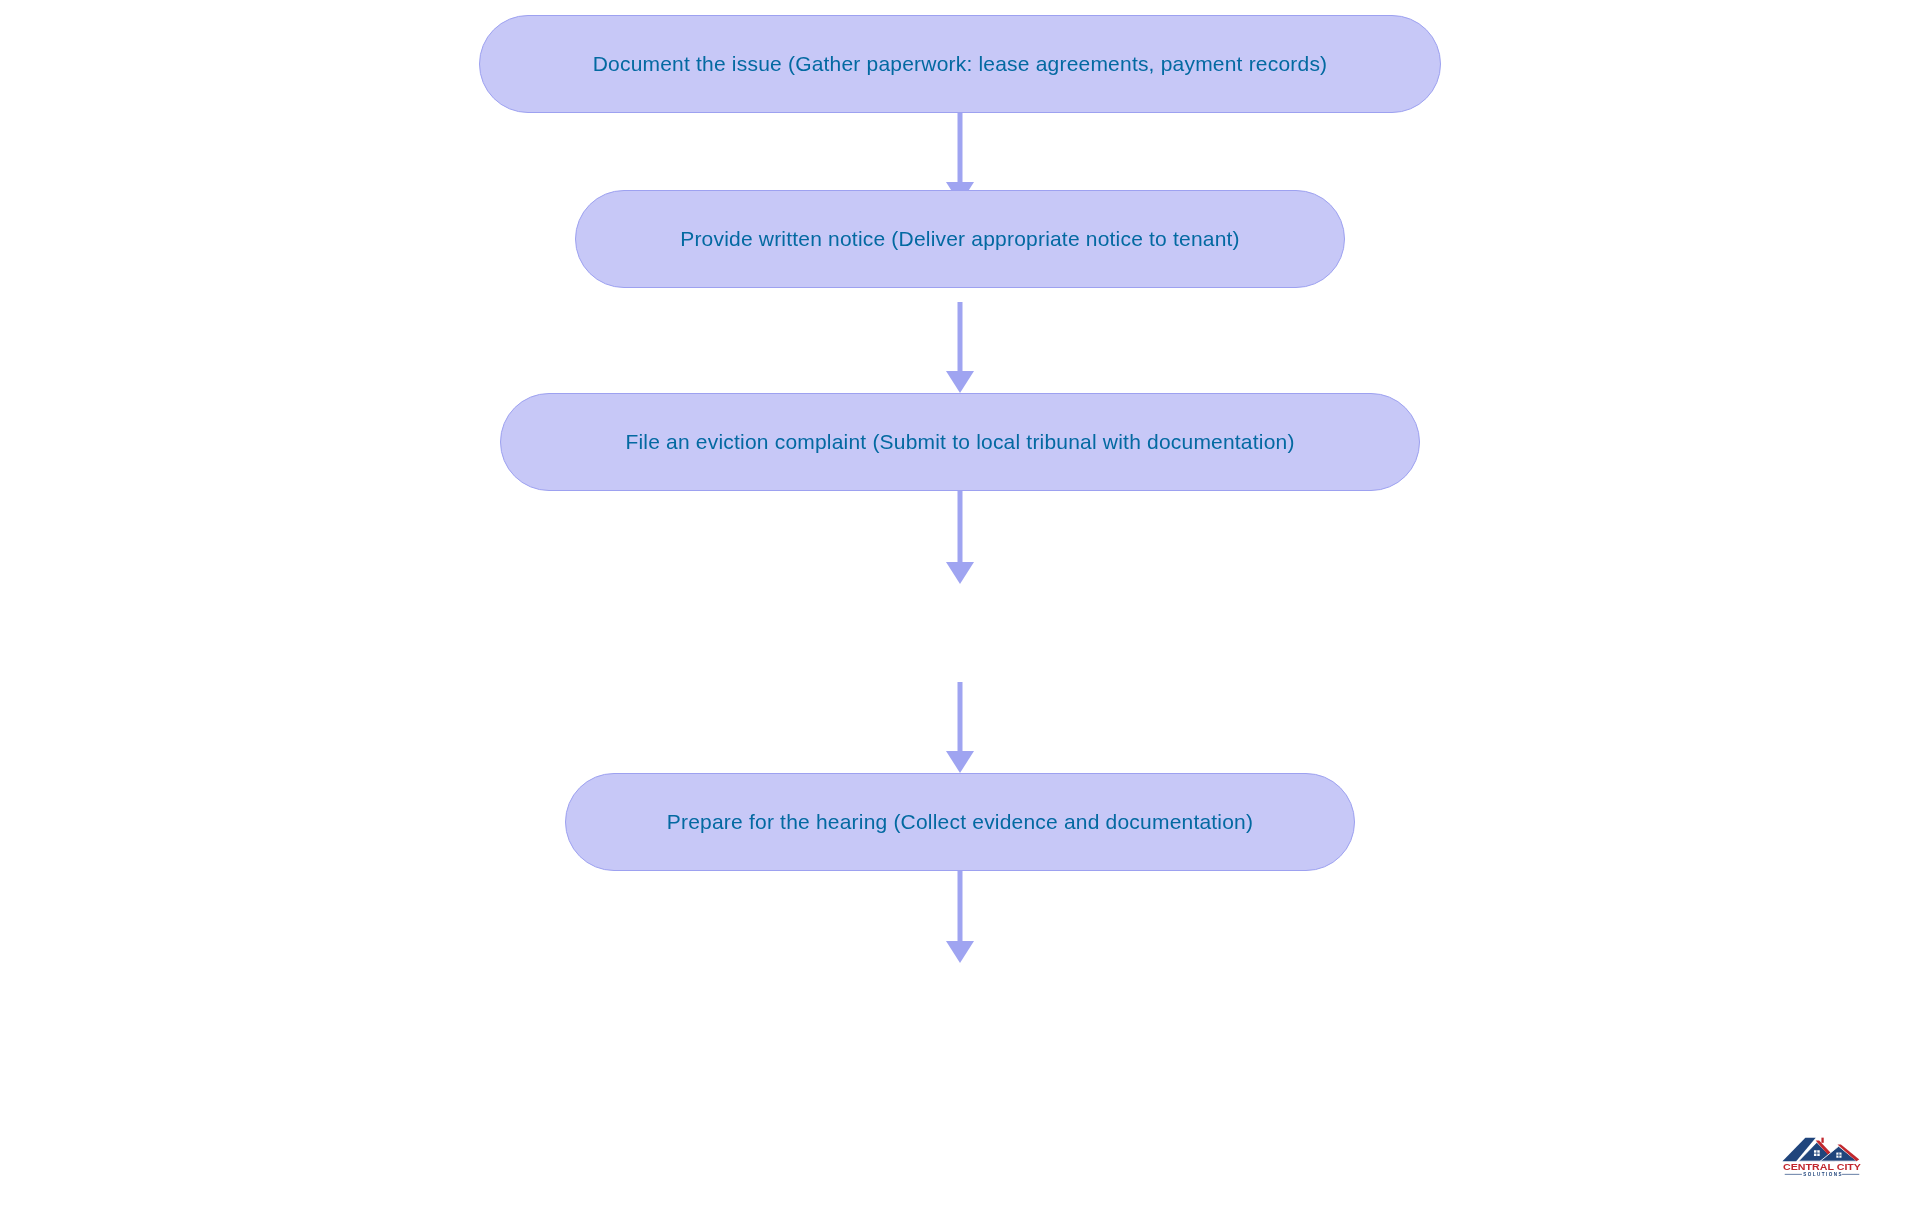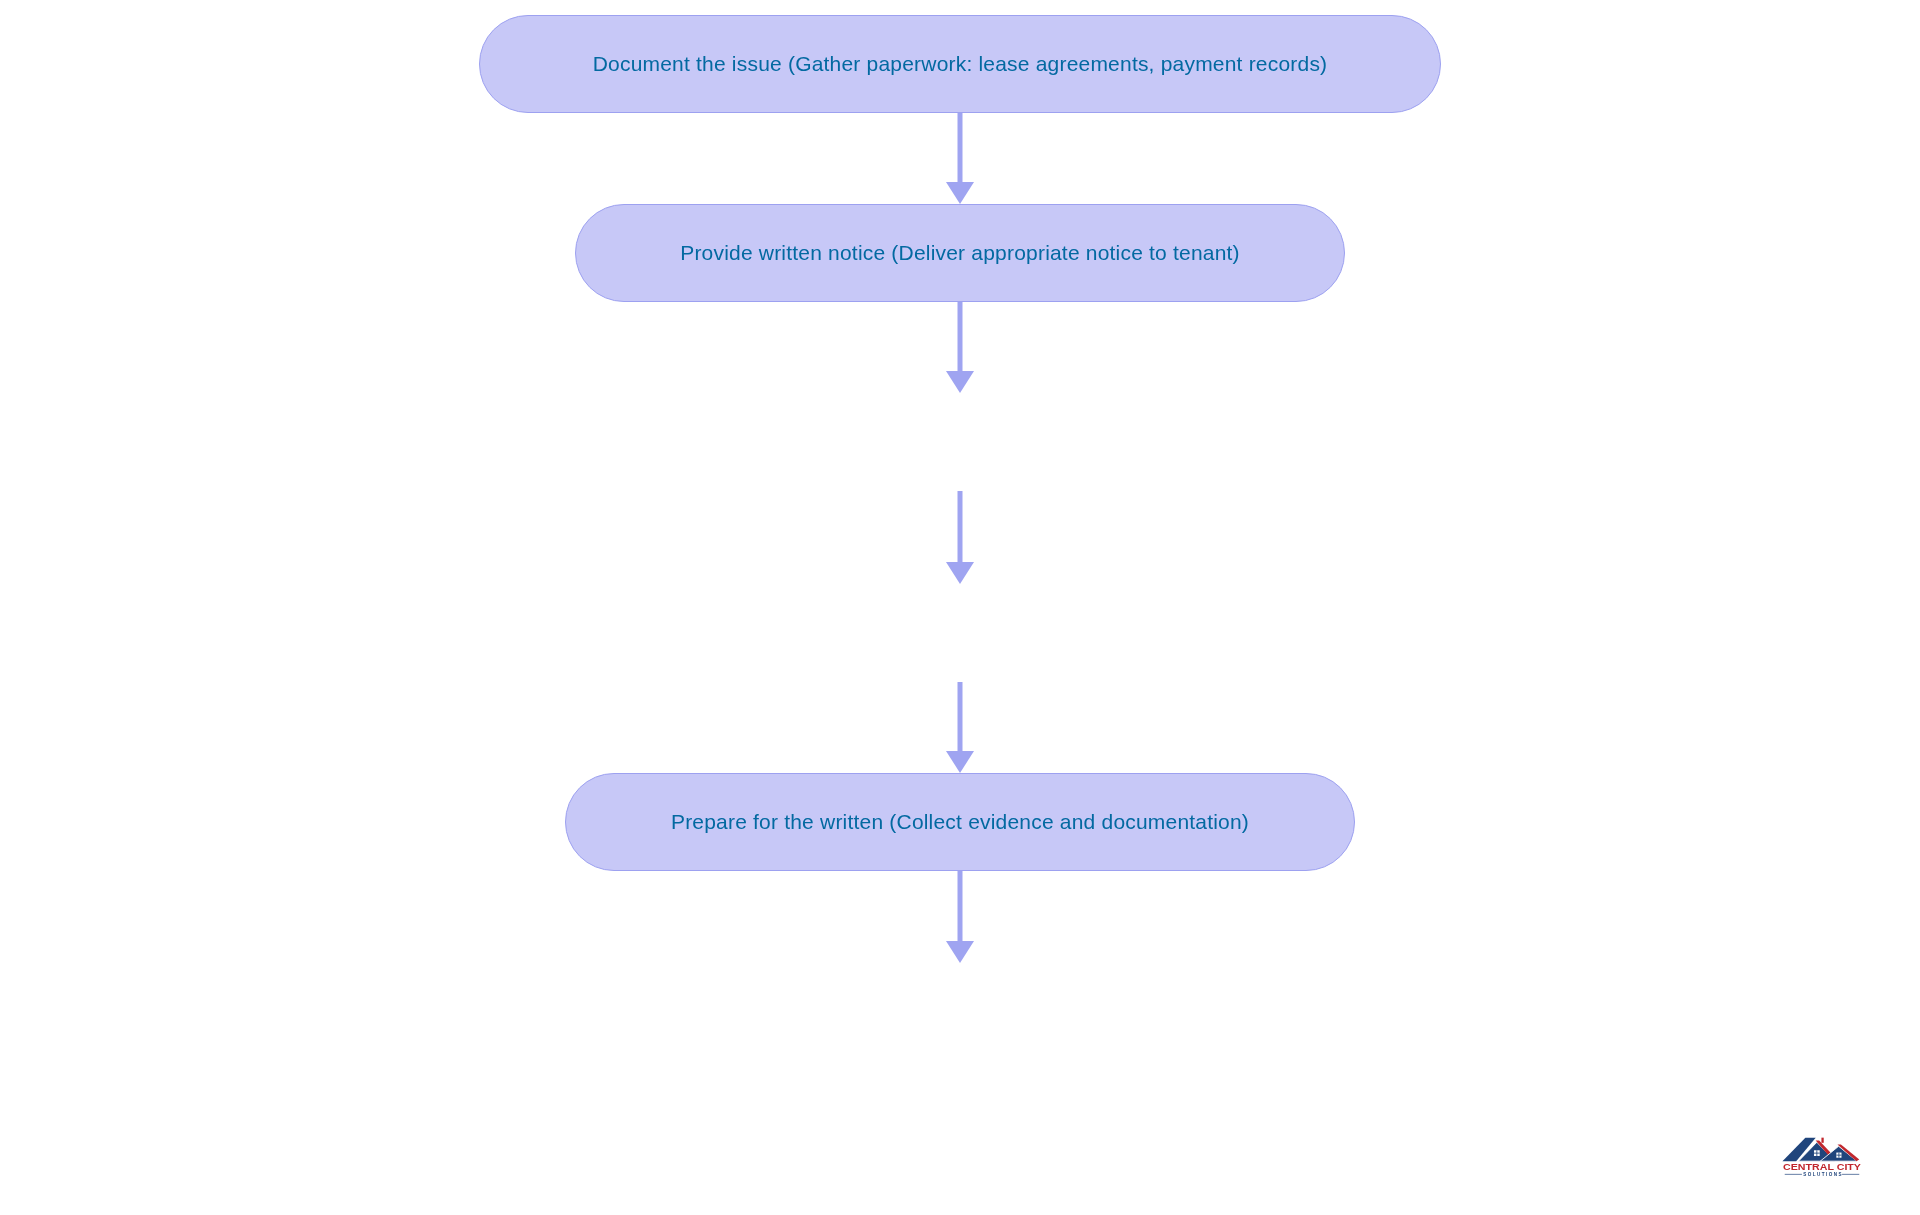--- a/index.html
+++ b/index.html
@@ -22,21 +22,21 @@
     box-sizing: border-box;
     display: flex;
     align-items: center;
     justify-content: center;
     text-align: center;
     font-size: 21px;
     letter-spacing: 0.2px;
     color: #0369a1;
   }
   .n1 { top: 15px;  width: 962px; }
-  .n2 { top: 204px; width: 770px; }
+  .n2 { top: 190px; width: 770px; }
   .n3 { top: 393px; width: 920px; }
   .n4 { top: 584px; width: 700px; }
   .n5 { top: 773px; width: 790px; }
   .n6 { top: 963px; width: 610px; }
 
   .arrow {
     position: absolute;
     left: 50%;
     transform: translateX(-50%);
     width: 30px;
@@ -105,34 +105,37 @@
 
   <div class="node n2">
     <span>Provide written notice (Deliver appropriate notice to tenant)</span>
   </div>
 
   <div class="arrow a2">
     <div class="stem"></div>
     <div class="head"></div>
   </div>
 
+  <div class="node n3">
+    <span>File an eviction complaint (Submit to local tribunal with documentation)</span>
+  </div>
 
   <div class="arrow a3">
     <div class="stem"></div>
     <div class="head"></div>
   </div>
 
 
   <div class="arrow a4">
     <div class="stem"></div>
     <div class="head"></div>
   </div>
 
   <div class="node n5">
-    <span>Prepare for the written (Collect evidence and documentation)</span>
+    <span>Prepare for the hearing (Collect evidence and documentation)</span>
   </div>
 
   <div class="arrow a5">
     <div class="stem"></div>
     <div class="head"></div>
   </div>
 
 
   <div class="logo">
     <svg viewBox="0 0 150 80">

